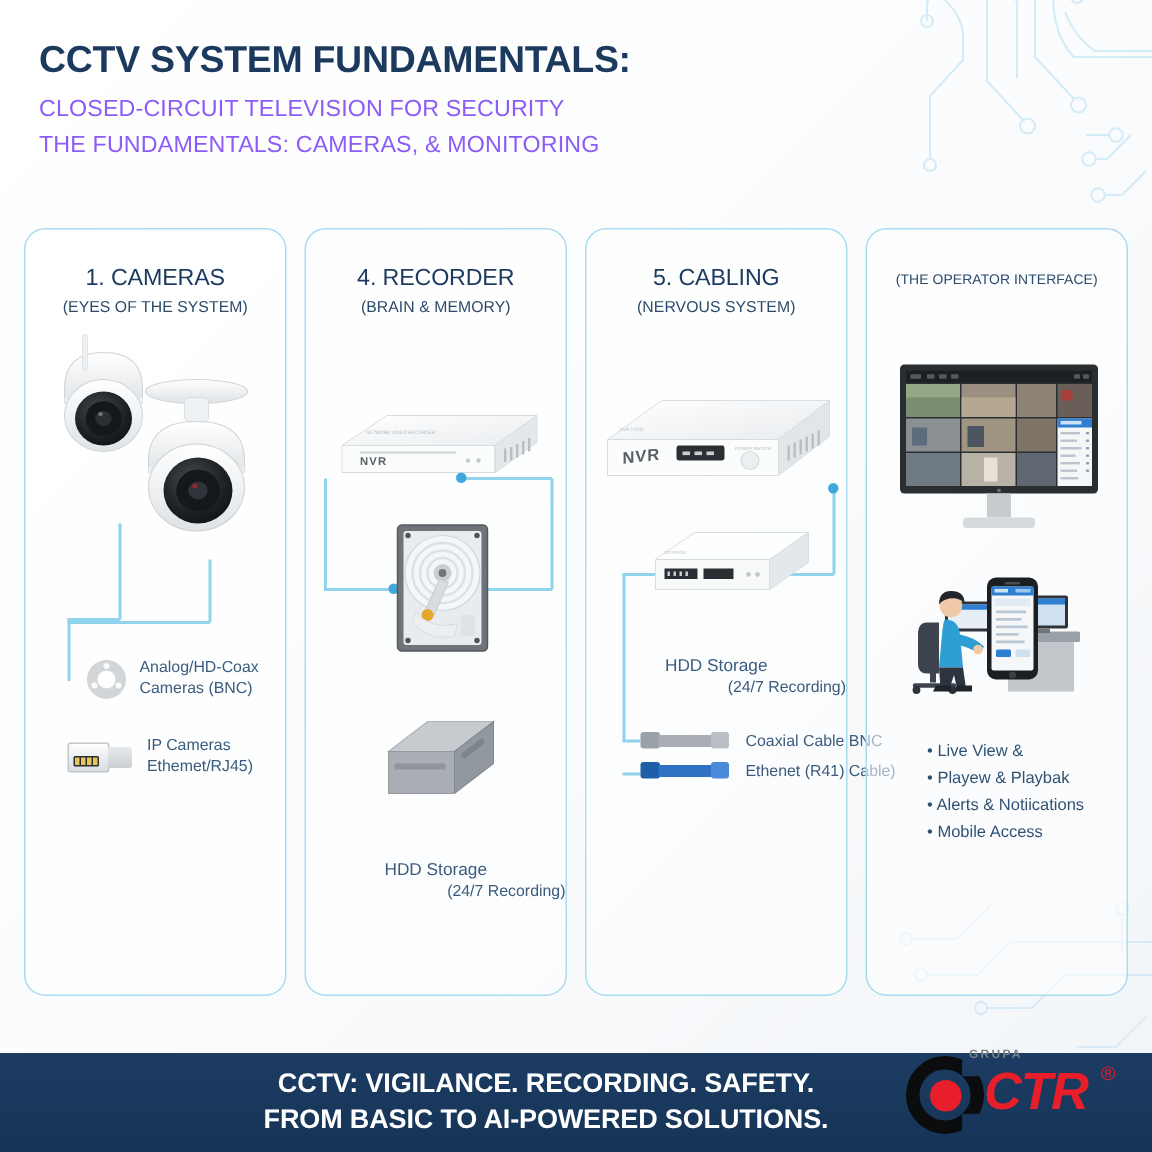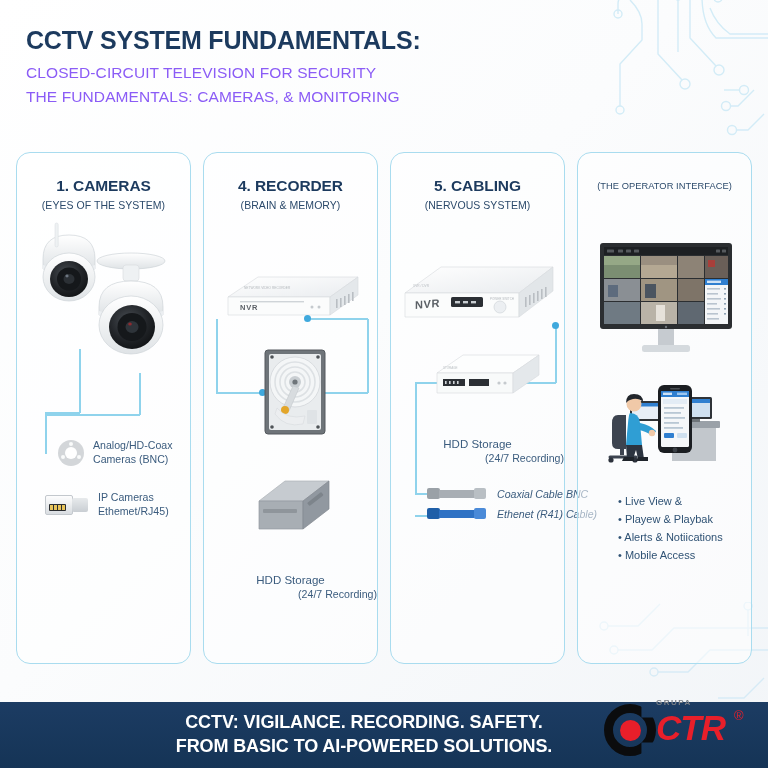--- a/index.html
+++ b/index.html
@@ -31,21 +31,21 @@
     position:absolute; top:152px; left:16px;
     width:736px; height:512px;
     display:flex; gap:12px;
   }
   .panel {
     flex:1 1 0; position:relative;
     border:1.4px solid #a9dcef; border-radius:14px;
     background:rgba(255,255,255,0.55);
   }
   .p-head { text-align:center; padding-top:24px; }
-  .p-title { font-size:15.5px; font-weight:bold; color:#1c3a5e; letter-spacing:-0.1px; }
+  .p-title { font-size:15.5px; font-weight:normal; color:#1c3a5e; letter-spacing:-0.1px; }
   .p-sub   { font-size:10.5px; color:#2c4a6b; margin-top:4px; letter-spacing:0.05px; }
   .p-sub.small { font-size:9.3px; }
 
   .caption { text-align:center; font-size:11.5px; color:#3b5c7e; line-height:1.32;margin-top:28px; }
   .caption .l2 { font-size:10.6px;text-align:right; }
 
   
   .conn { position:absolute; background:#8fd3ec; }
   .conn.h { height:1.6px; }
   .conn.v { width:1.6px; }
@@ -95,21 +95,21 @@
   .cable .plug { position:absolute; left:0; top:1px; width:13px; height:11px; border-radius:2px; }
   .cable .shaft { position:absolute; left:12px; top:2.5px; width:36px; height:8px; border-radius:1px; }
   .cable .tip { position:absolute; left:47px; top:1px; width:12px; height:11px; border-radius:2px; }
   .cable.coax .plug  { background:#9aa1a7; }
   .cable.coax .shaft { background:#a8aeb4; }
   .cable.coax .tip   { background:#b9bfc4; }
   .cable.eth .plug   { background:#1f5fa8; }
   .cable.eth .shaft  { background:#2f72c4; }
   .cable.eth .tip    { background:#4a8ad8; }
 
-  .cable-rows { position:absolute; display:flex; flex-direction:column; gap:7px;font-style:italic; }
+  .cable-rows { position:absolute; display:flex; flex-direction:column; gap:7px; }
   .cable-row { display:flex; align-items:center; gap:8px; }
   .cable-row .txt { font-size:10.6px; color:#3b5c7e; white-space:nowrap; }
 
   
   .bullets { position:absolute; }
   .bullets li {
     list-style:none; font-size:11px; color:#2f5274;
     line-height:1.63; white-space:nowrap;
   }
   .bullets li::before { content:"• "; color:#2f5274; }
@@ -119,21 +119,21 @@
     position:absolute; left:0; bottom:0; width:768px; height:66px;
     background:linear-gradient(180deg,#1c3c63,#153456);
     display:flex; align-items:center; justify-content:center;
   }
   .f-text {
     text-align:center; color:#ffffff; font-size:18px; font-weight:bold;
     line-height:1.32; letter-spacing:-0.1px; margin-right:40px;
   }
   .logo { position:absolute; right:12px; bottom:8px; width:168px; height:64px; }
   .logo .grupa {
-    position:absolute; left:68px; top:2px; font-size:8px;
+    position:absolute; left:58px; top:2px; font-size:8px;
     font-weight:bold; color:#7a7f86; letter-spacing:1.5px;
   }
   .logo .ring {
     position:absolute; left:16px; top:8px; width:52px; height:52px;
     border-radius:50%; border:9px solid #0b0c0e;
     clip-path: polygon(0 0,72% 0,72% 26%,100% 26%,100% 74%,72% 74%,72% 100%,0 100%);
   }
   .logo .ringdot {
     position:absolute; left:32px; top:24px; width:21px; height:21px;
     border-radius:50%; background:#e81f2a;

